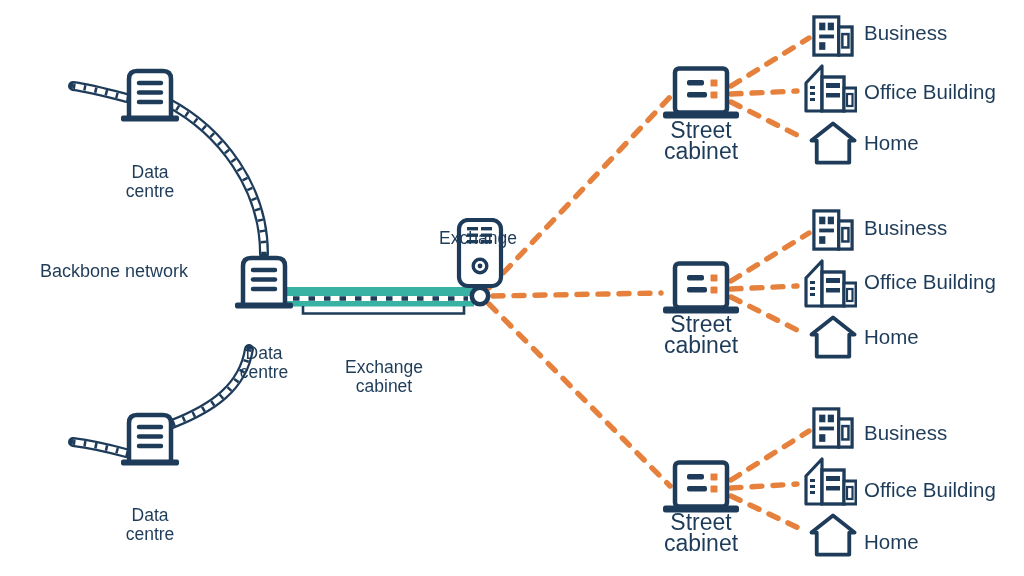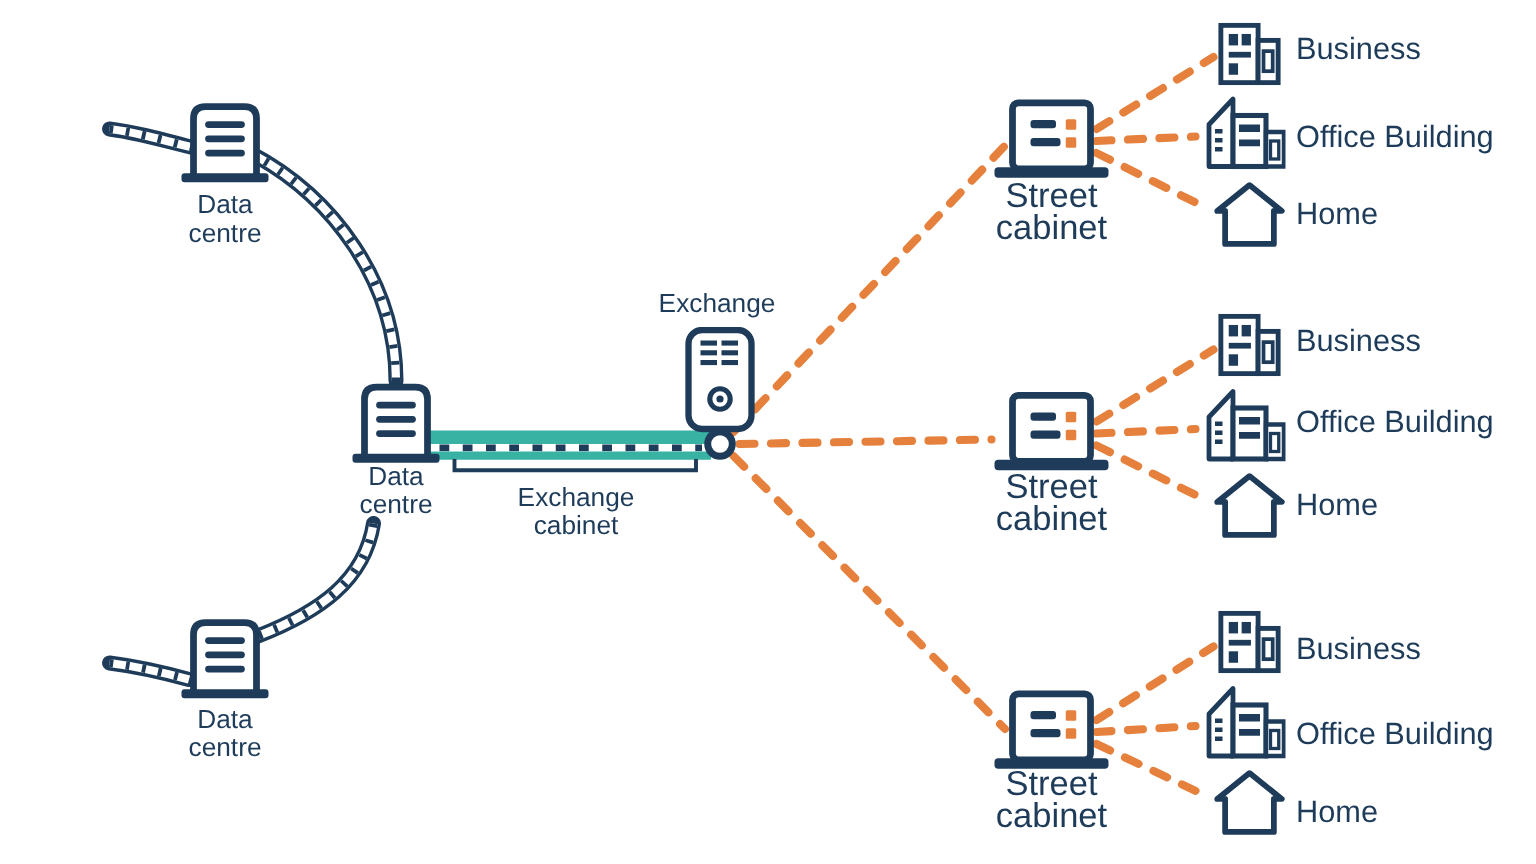--- a/index.html
+++ b/index.html
@@ -11,21 +11,21 @@
     font-family:"Liberation Sans", sans-serif;
   }
   .canvas svg.diagram{position:absolute;left:0;top:0;}
   .lbl{
     position:absolute;
     color:#1e3c5a;
     font-weight:400;
     white-space:nowrap;
   }
   .lbl.center{transform:translateX(-50%);text-align:center;}
-  .f-node{font-size:17.5px;line-height:19px;}
+  .f-node{font-size:17.5px;line-height:19px;margin-top:36px;}
   .f-backbone{font-size:18px;line-height:20px;}
   .f-cab{font-size:23px;line-height:21px;}
   .f-prem{font-size:20.5px;line-height:24px;}
 </style>
 </head>
 <body>
 
 <div class="canvas">
 
   <svg class="diagram" width="1024" height="576" viewBox="0 0 1024 576">
@@ -153,20 +153,21 @@
 
     <use href="#ic-biz" x="812" y="209" width="42" height="42"></use>
     <use href="#ic-off" x="801" y="257" width="56" height="52"></use>
     <use href="#ic-home" x="809" y="315" width="48" height="44"></use>
 
     <use href="#ic-biz" x="812" y="407" width="42" height="42"></use>
     <use href="#ic-off" x="801" y="455" width="56" height="52"></use>
     <use href="#ic-home" x="809" y="513" width="48" height="44"></use>
   </svg>
 
+  <div class="lbl f-backbone" style="left:40px;top:261px">Backbone network</div>
 
   <div class="lbl f-node center" style="left:150px;top:127px">
     <div>Data</div>
     <div>centre</div>
   </div>
   <div class="lbl f-node center" style="left:264px;top:308px">
     <div>Data</div>
     <div>centre</div>
   </div>
   <div class="lbl f-node center" style="left:150px;top:470px">

